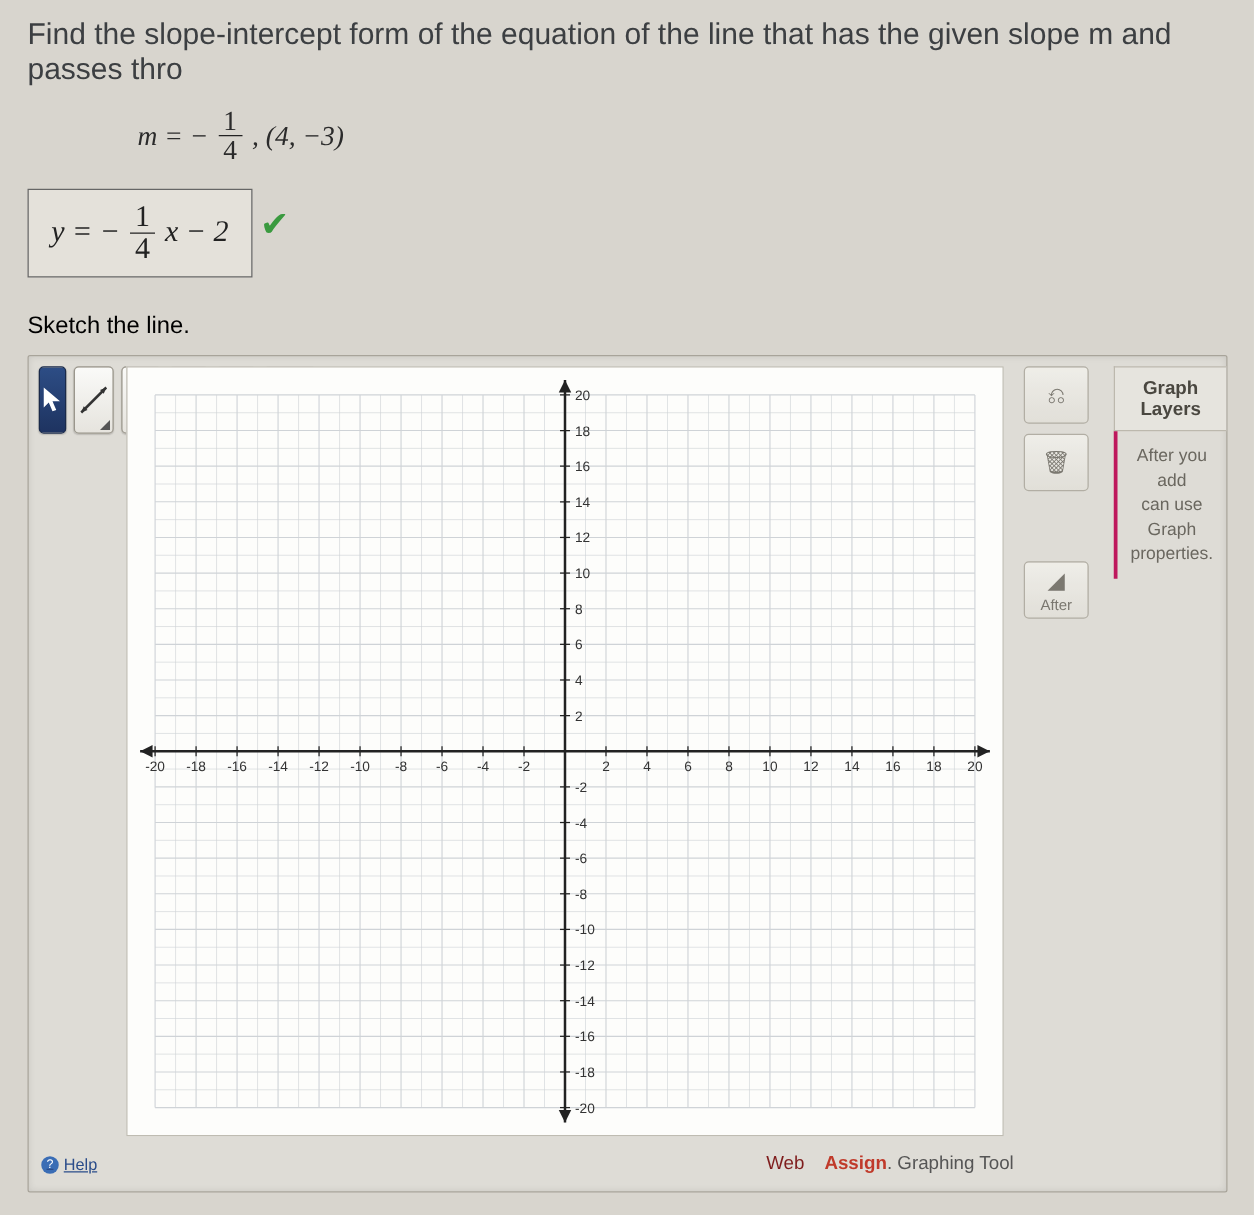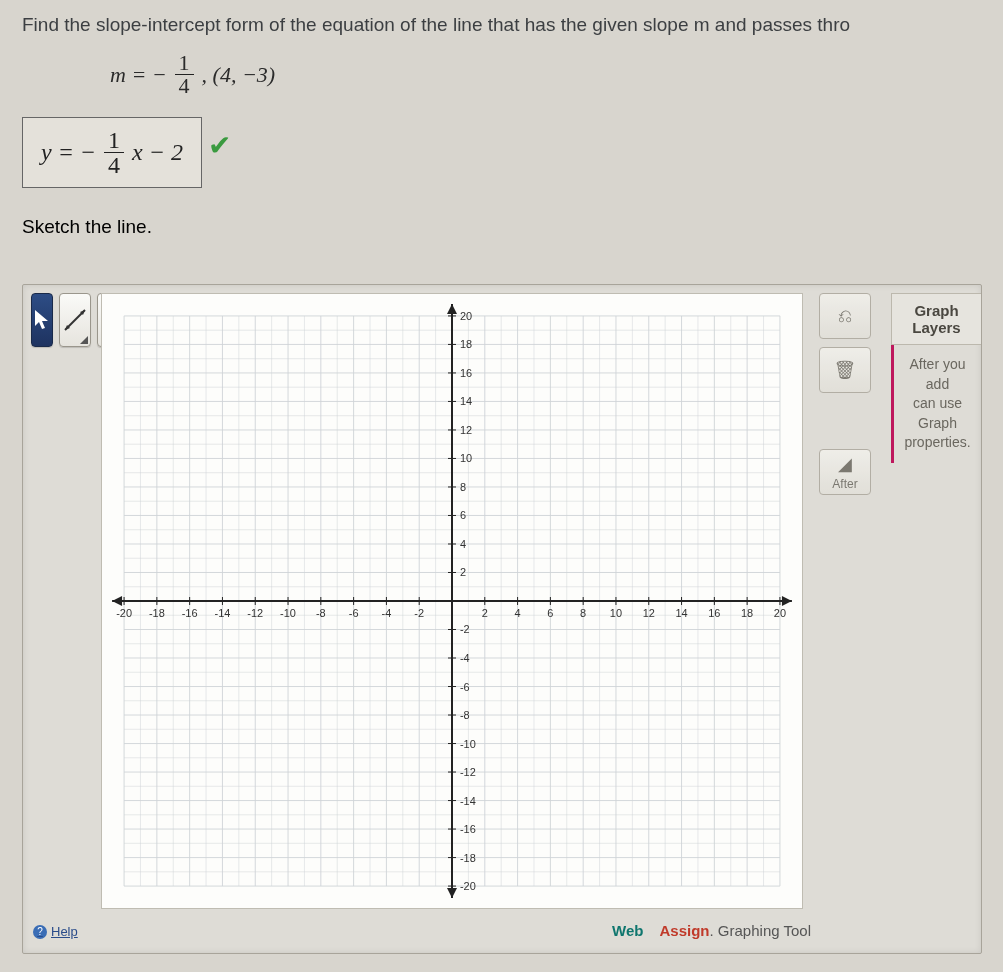--- a/index.html
+++ b/index.html
@@ -7,21 +7,21 @@
     font-family: Arial, Helvetica, sans-serif;
     background: #d8d5ce;
     width: 1003px;
     height: 972px;
     overflow: hidden;
     position: relative;
     color: #3a3a3a;
   }
   .question-area {
     padding: 14px 10px 6px 22px;
-    font-size: 19px;
+    font-size: 24px;
     color: #3c3f42;
   }
   .math-given {
     margin: 10px 0 14px 110px;
     font-family: "Times New Roman", serif;
     font-style: italic;
     font-size: 22px;
     color: #2b2b2b;
     display: flex;
     align-items: center;
@@ -145,21 +145,21 @@
     border: 1px solid #bfbcb2;
   }
   .grid-svg { width: 100%; height: 100%; display: block; }
   .footer-brand {
     position: absolute;
     right: 170px;
     bottom: 14px;
     font-size: 15px;
     color: #555;
   }
-  .footer-brand .wa1 { font-weight: 700; color: #0f766e; }
+  .footer-brand .wa1 { font-weight: 400; color: #7f1d1d; }
   .footer-brand .wa2 { font-weight: 700; color: #c03a2a; margin-left: 16px; }
   .right-col {
     position: absolute;
     left: 790px;
     top: 8px;
     width: 72px;
     display: flex;
     flex-direction: column;
     gap: 8px;
   }

